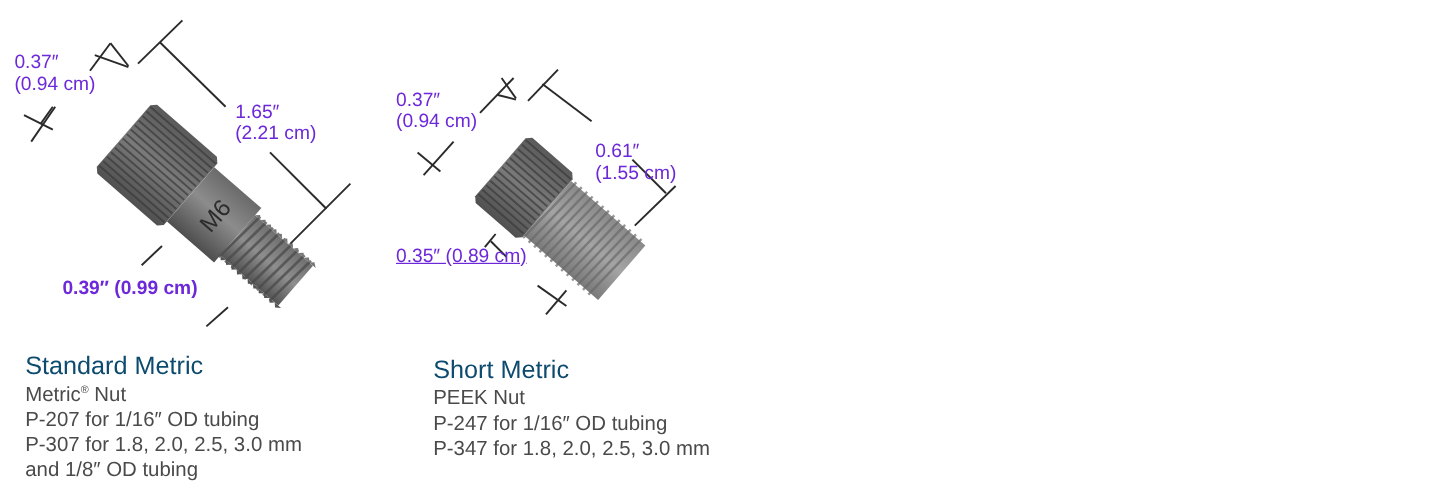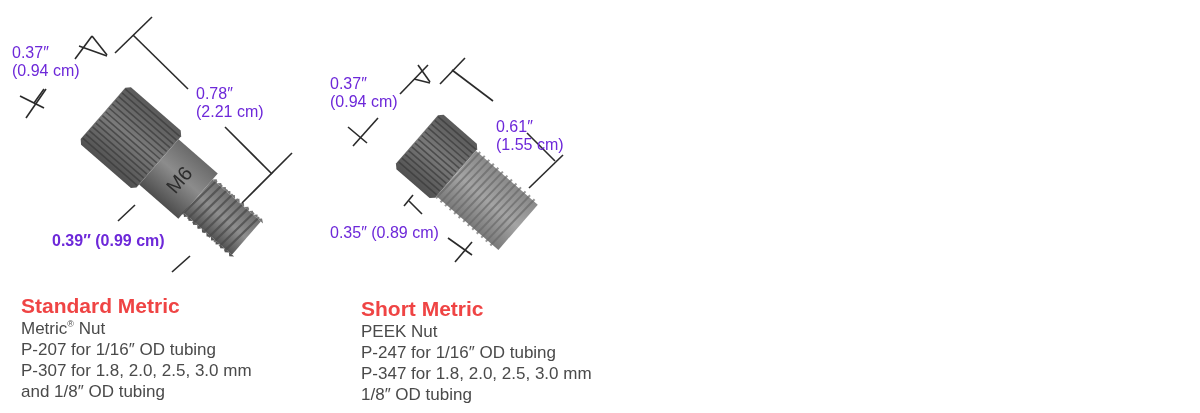--- a/index.html
+++ b/index.html
@@ -1,20 +1,20 @@
 <!DOCTYPE html>
 <html><head>
 <meta charset="utf-8">
 <style>
   html, body { margin:0; padding:0; background:#ffffff; }
   body { width:1200px; height:413px; position:relative; overflow:hidden; font-family:"Liberation Sans", "DejaVu Sans", sans-serif; }
   #figure { position:absolute; left:0; top:0; width:1200px; height:413px; }
   .dim-label { position:absolute; font-size:16px; line-height:18px; color:#6d28d9; white-space:nowrap; }
   .caption { position:absolute; color:#4a4a4a; }
-  .caption .title { font-size:21px; font-weight:bold; color:#ef4444; line-height:24px; display:block; }
+  .caption .title { font-size:21px; font-weight:normal; color:#0c4a6e; line-height:24px; display:block; }
   .caption .line { font-size:17px; line-height:21px; display:block; white-space:nowrap; }
   .reg { font-size:9px; vertical-align:super; line-height:0; }
 </style>
 </head>
 <body>
 
 <div id="figure">
 
   <svg width="1200" height="413" style="position:absolute;left:0;top:0;">
     <defs>
@@ -166,43 +166,42 @@
       <line x1="448" y1="238" x2="472" y2="255"></line>
       <line x1="455" y1="262" x2="472" y2="242"></line>
     </g>
   </svg>
 
   <div class="dim-label" style="left:12px;top:44px;">
     <span style="display:block">0.37″</span>
     <span style="display:block">(0.94 cm)</span>
   </div>
   <div class="dim-label" style="left:196px;top:85px;">
-    <span style="display:block">0.78″</span>
+    <span style="display:block">1.65″</span>
     <span style="display:block">(2.21 cm)</span>
   </div>
   <div class="dim-label" style="left:52px;top:232px;font-weight:bold;">0.39″ (0.99 cm)</div>
 
   <div class="dim-label" style="left:330px;top:75px;">
     <span style="display:block">0.37″</span>
     <span style="display:block">(0.94 cm)</span>
   </div>
   <div class="dim-label" style="left:496px;top:94px;margin-top:24px;">
     <span style="display:block">0.61″</span>
     <span style="display:block">(1.55 cm)</span>
   </div>
-  <div class="dim-label" style="left:330px;top:224px;">0.35″ (0.89 cm)</div>
+  <div class="dim-label" style="left:330px;top:205px;text-decoration:underline;">0.35″ (0.89 cm)</div>
 
   <div class="caption" style="left:21px;top:294px;">
     <span class="title">Standard Metric</span>
     <span class="line"><span>Metric</span><span class="reg">®</span><span> Nut</span></span>
     <span class="line">P-207 for 1/16″ OD tubing</span>
     <span class="line">P-307 for 1.8, 2.0, 2.5, 3.0 mm</span>
     <span class="line">and 1/8″ OD tubing</span>
   </div>
 
   <div class="caption" style="left:361px;top:297px;">
     <span class="title">Short Metric</span>
     <span class="line">PEEK Nut</span>
     <span class="line">P-247 for 1/16″ OD tubing</span>
     <span class="line">P-347 for 1.8, 2.0, 2.5, 3.0 mm</span>
-    <span class="line">1/8″ OD tubing</span>
   </div>
 </div>
 
 </body></html>

